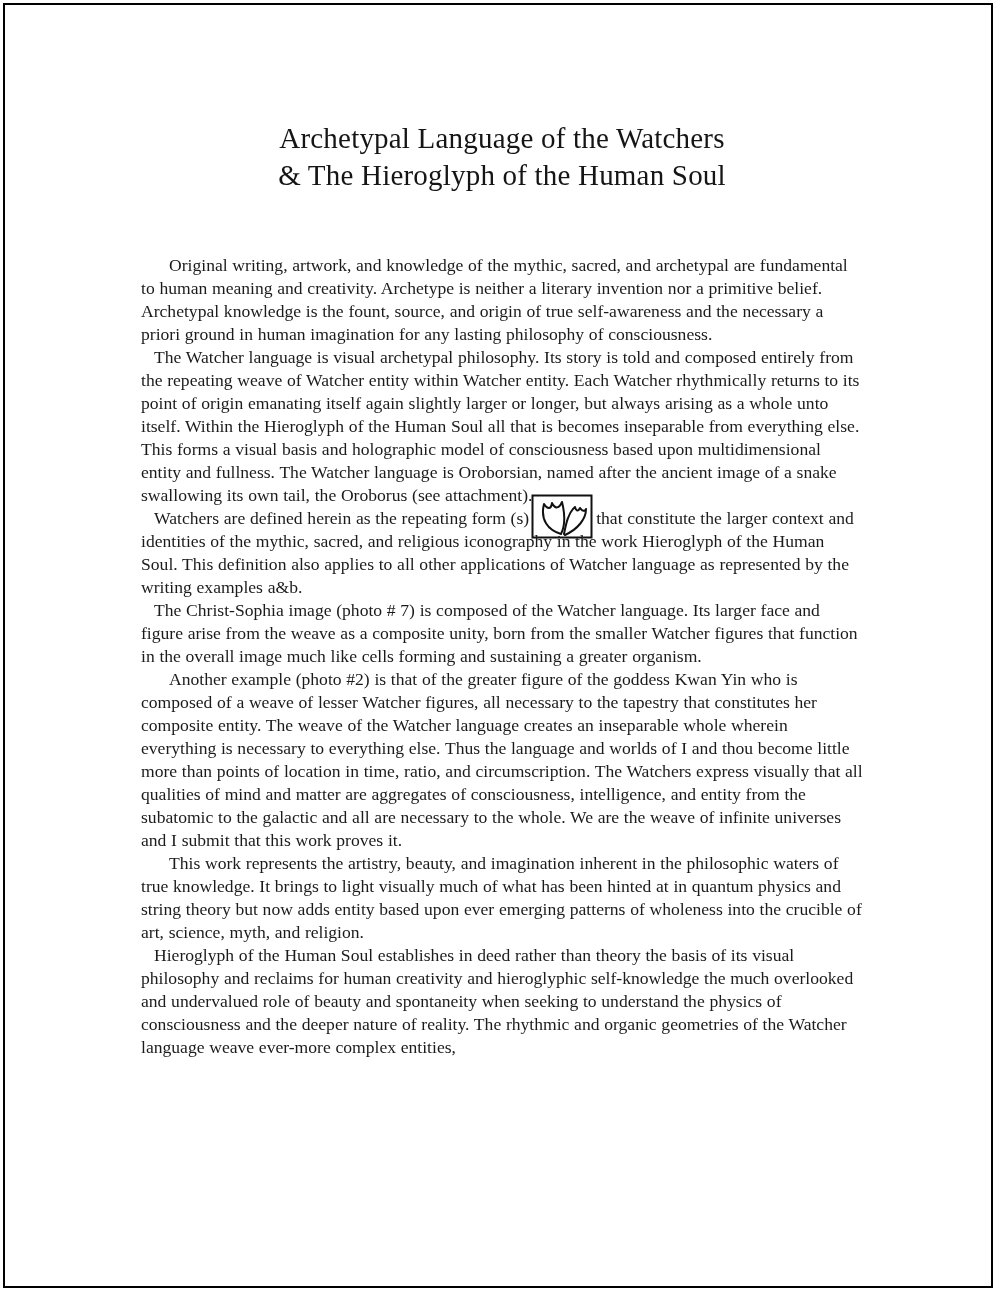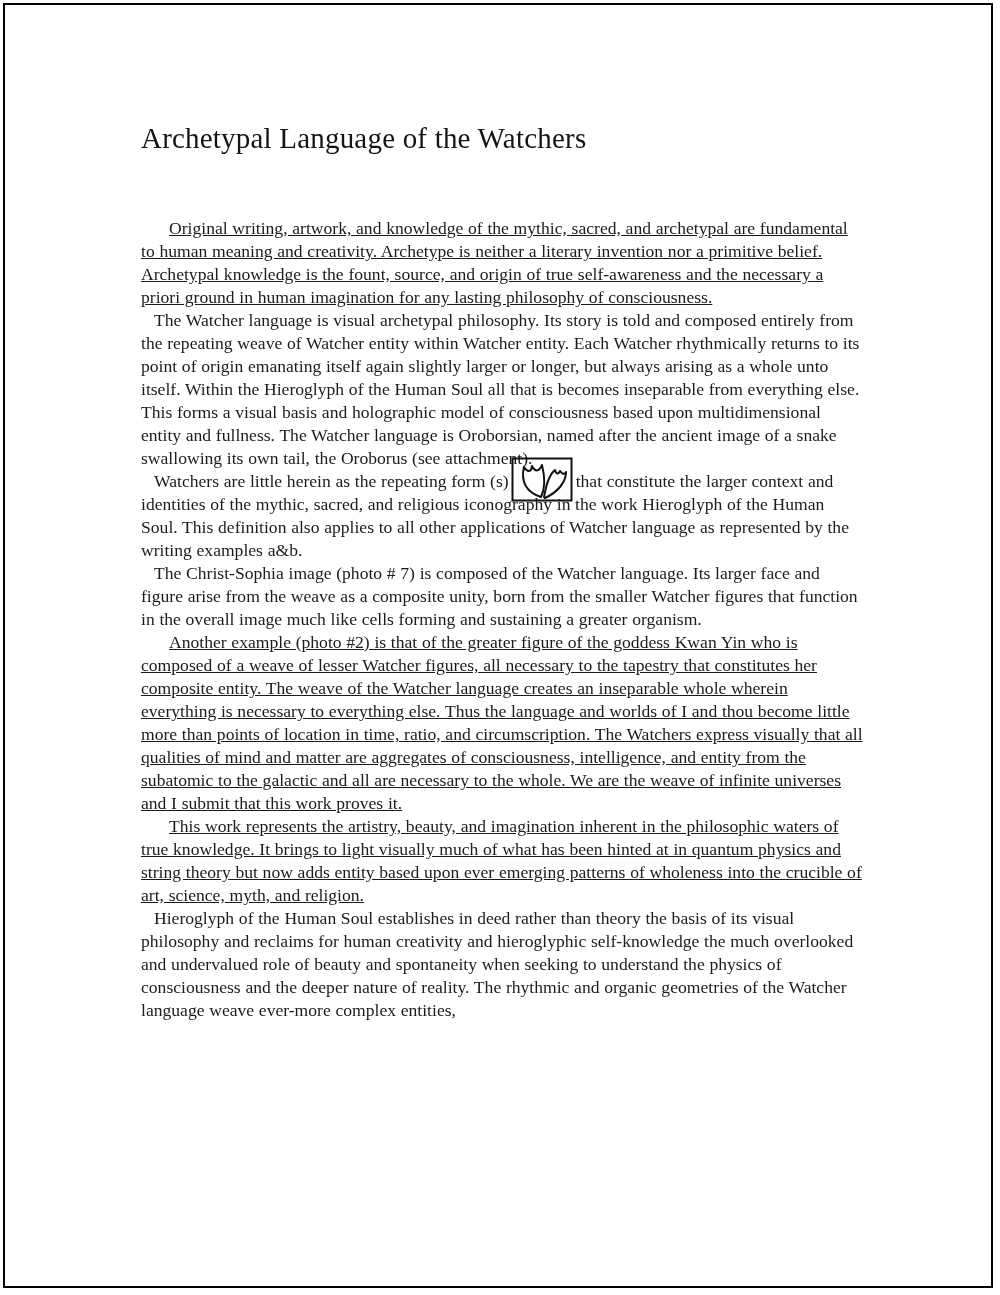--- a/index.html
+++ b/index.html
@@ -29,64 +29,65 @@
     position: absolute;
     left: 141px;
     top: 120px;
     width: 722px;
   }
   .doc-title {
     margin: 0;
     font-size: 29px;
     font-weight: 400;
     line-height: 37px;
-    text-align: left;
+    text-align: center;
     letter-spacing: 0.2px;
     color: #151515;
   }
   .body-text {
     margin-top: 60px;
     font-size: 17.6px;
     line-height: 23px;
     text-align: left;
     word-spacing: 0.3px;
   }
   .body-text p {
     margin: 0;
     padding: 0;
   }
   .indent-sm { text-indent: 13px; }
-  .indent-lg { text-indent: 28px; text-decoration: underline; }
+  .indent-lg { text-indent: 28px; }
   .glyph-figure {
     display: inline-block;
     width: 62px;
     height: 45px;
     margin: -18px 3px -11px 2px;
     vertical-align: middle;
   }
   .glyph-figure svg { display: block; }
 </style>
 </head>
 <body>
 
 <div class="page-frame"></div>
 
 <div class="content">
 
   <h1 class="doc-title">
     <span>Archetypal Language of the Watchers</span><br>
+    <span>&amp; The Hieroglyph of the Human Soul</span>
   </h1>
 
   <div class="body-text">
 
     <p class="indent-lg">Original writing, artwork, and knowledge of the mythic, sacred, and archetypal are fundamental to human meaning and creativity. Archetype is neither a literary invention nor a primitive belief. Archetypal knowledge is the fount, source, and origin of true self-awareness and the necessary a priori ground in human imagination for any lasting philosophy of consciousness.</p>
 
     <p class="indent-sm">The Watcher language is visual archetypal philosophy. Its story is told and composed entirely from the repeating weave of Watcher entity within Watcher entity. Each Watcher rhythmically returns to its point of origin emanating itself again slightly larger or longer, but always arising as a whole unto itself. Within the Hieroglyph of the Human Soul all that is becomes inseparable from everything else. This forms a visual basis and holographic model of consciousness based upon multidimensional entity and fullness. The Watcher language is Oroborsian, named after the ancient image of a snake swallowing its own tail, the Oroborus (see attachment).</p>
 
-    <p class="indent-sm"><span>Watchers are little herein as the repeating form (s)</span><span class="glyph-figure"><svg width="62" height="45" viewBox="0 0 62 45" xmlns="http://www.w3.org/2000/svg">
+    <p class="indent-sm"><span>Watchers are defined herein as the repeating form (s)</span><span class="glyph-figure"><svg width="62" height="45" viewBox="0 0 62 45" xmlns="http://www.w3.org/2000/svg">
         <rect x="1.5" y="1.5" width="59" height="42" fill="none" stroke="#111111" stroke-width="2"></rect>
         <path d="M30,40 C17,36 9,26 13,10 C16,15 20,16 21,9 C24,15 28,15 31,8 C34,20 34,32 30,40 Z" fill="none" stroke="#111111" stroke-width="2" stroke-linejoin="round"></path>
         <path d="M33,40 C35,30 37,19 44,13 C45,17 47,18 49,14 C51,17 54,18 55,15 C55,25 47,35 34,41 Z" fill="none" stroke="#111111" stroke-width="2" stroke-linejoin="round"></path>
       </svg></span><span>that constitute the larger context and identities of the mythic, sacred, and religious iconography in the work Hieroglyph of the Human Soul. This definition also applies to all other applications of Watcher language as represented by the writing examples a&amp;b.</span></p>
 
     <p class="indent-sm">The Christ-Sophia image (photo # 7) is composed of the Watcher language.  Its larger face and figure arise from the weave as a composite unity, born from the smaller Watcher figures that function in the overall image much like cells forming and sustaining a greater organism.</p>
 
     <p class="indent-lg">Another example (photo #2) is that of the greater figure of the goddess Kwan Yin who is composed of a weave of lesser Watcher figures, all necessary to the tapestry that constitutes her composite entity. The weave of the Watcher language creates an inseparable whole wherein everything is necessary to everything else. Thus the language and worlds of I and thou become little more than points of location in time, ratio, and circumscription. The Watchers express visually that all qualities of mind and matter are aggregates of consciousness, intelligence, and entity from the subatomic to the galactic and all are necessary to the whole. We are the weave of infinite universes and I submit that this work proves it.</p>
 
     <p class="indent-lg">This work represents the artistry, beauty, and imagination inherent in the philosophic waters of true knowledge. It brings to light visually much of what has been hinted at in quantum physics and string theory but now adds entity based upon ever emerging patterns of wholeness into the crucible of art, science, myth, and religion.</p>

